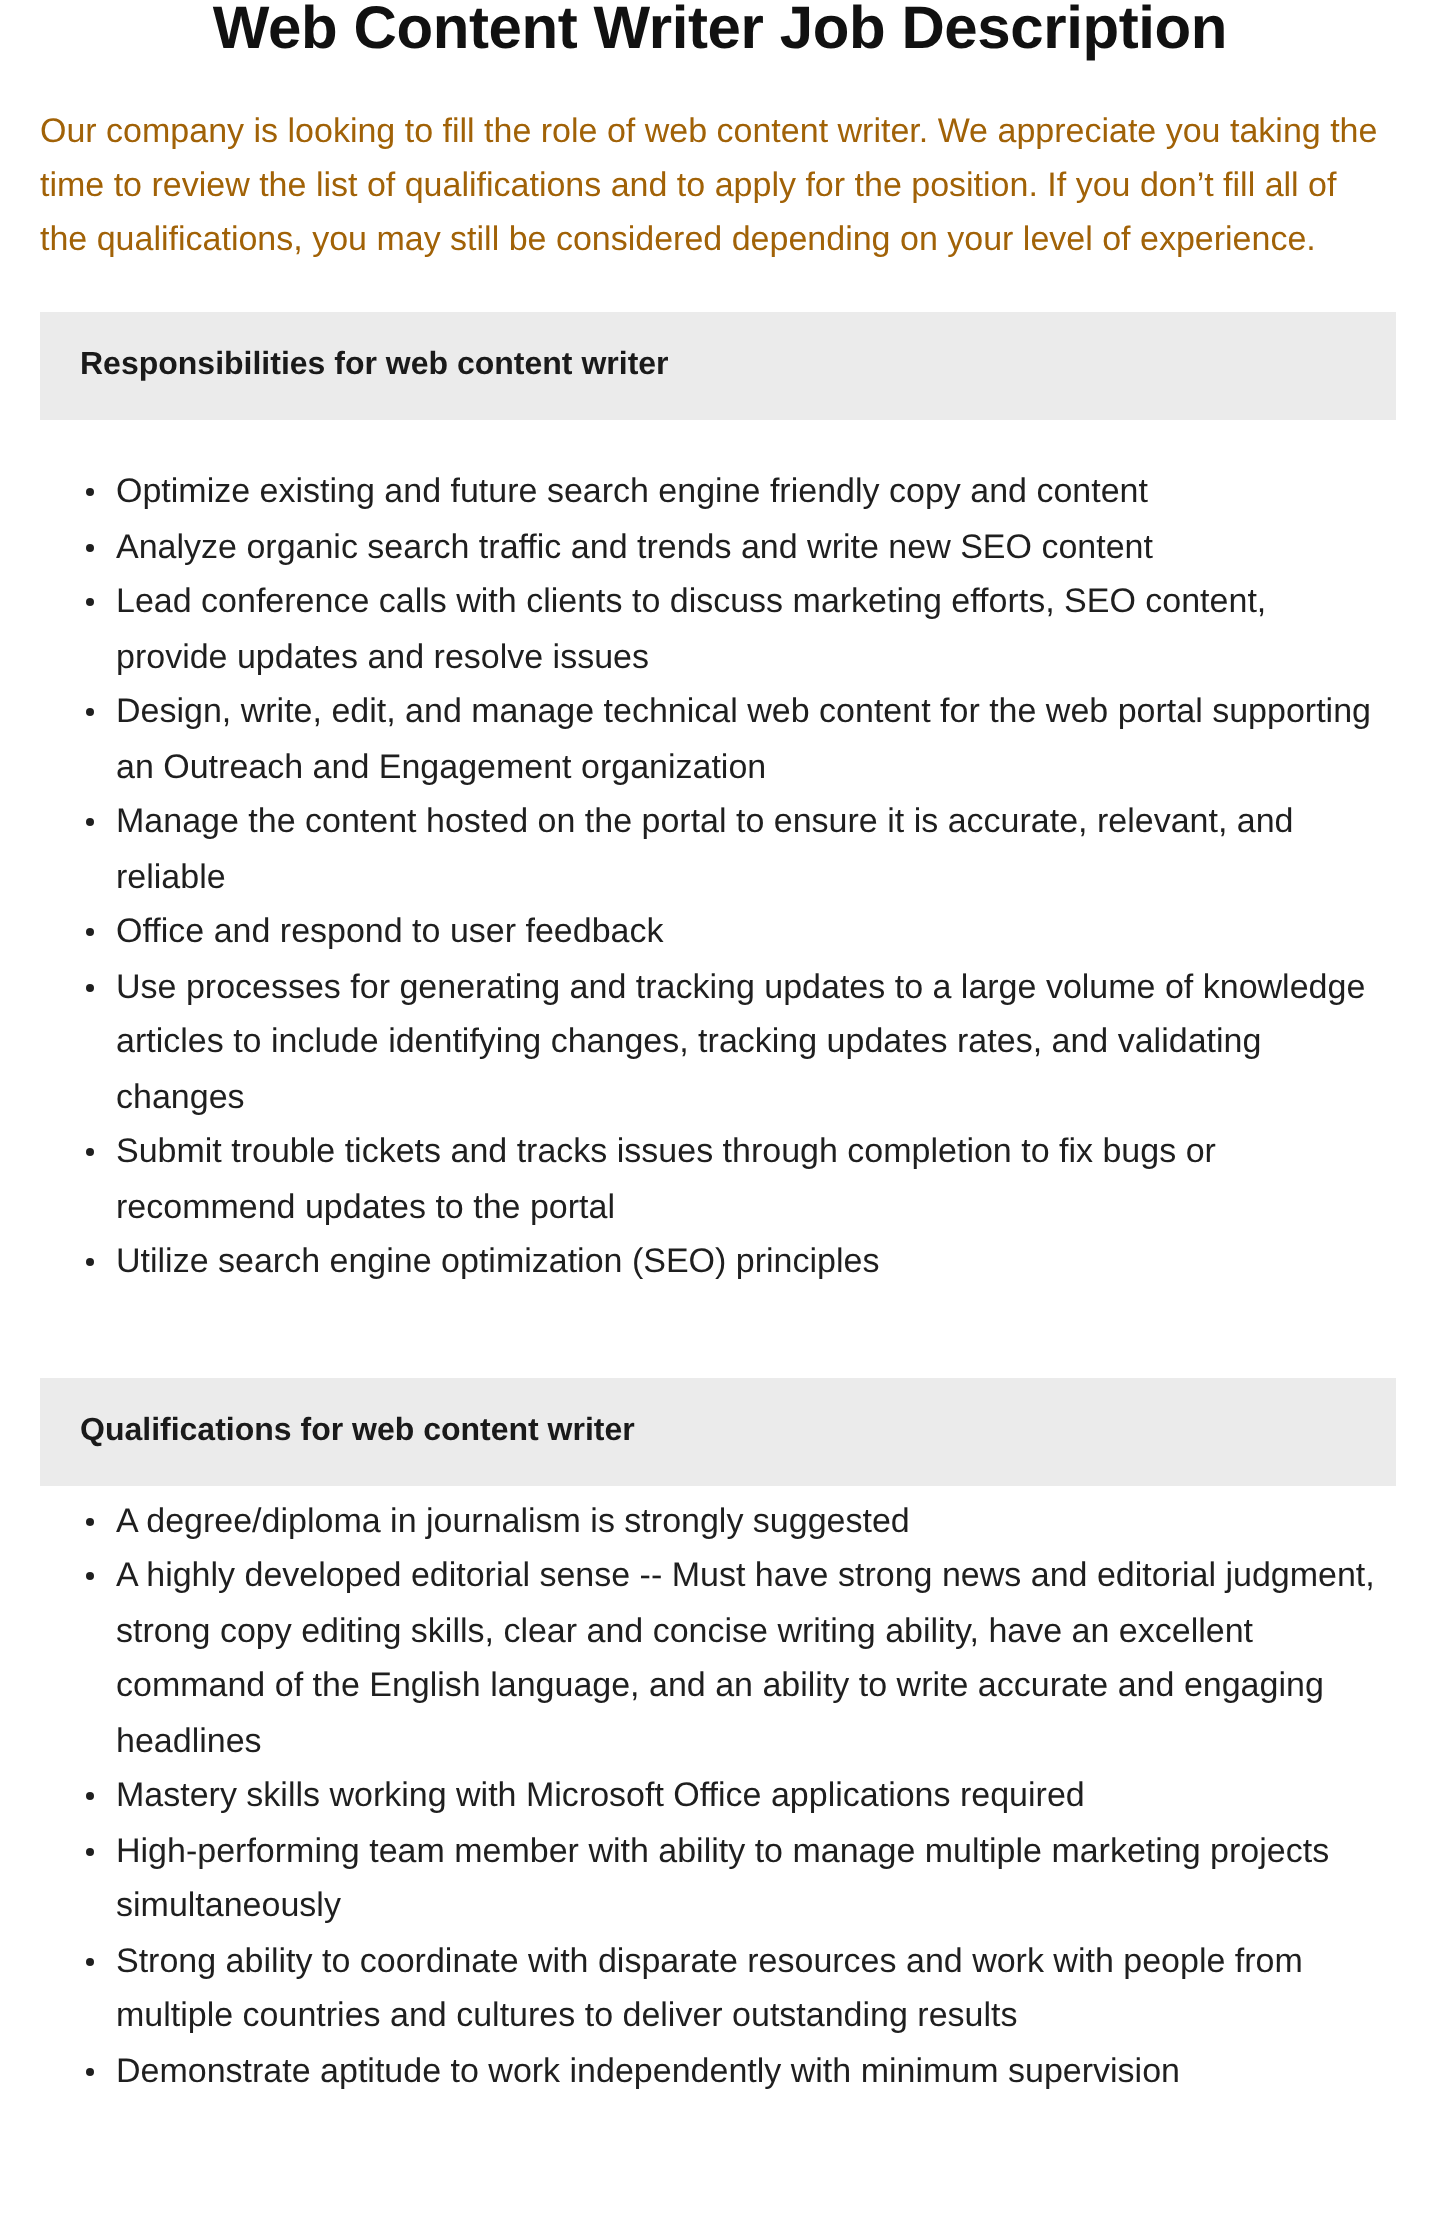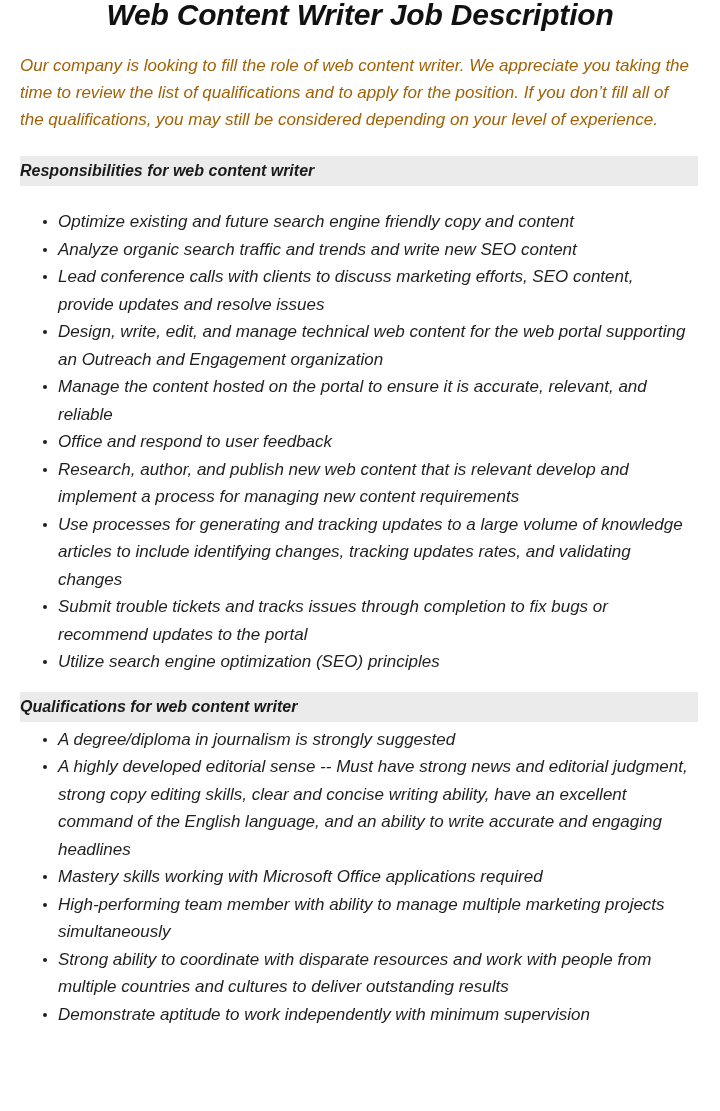--- a/index.html
+++ b/index.html
@@ -15,21 +15,20 @@
     color: #1a1a1a;
     -webkit-font-smoothing: antialiased;
   }
 
   .page {
     position: relative;
     width: 720px;
     height: 1111px;
     box-sizing: border-box;
     overflow: hidden;
-    font-style: italic;
   }
 
   
   .doc-title {
     margin: 0;
     padding: 0 20px;
     text-align: center;
     font-size: 30px;
     font-weight: bold;
     letter-spacing: -0.2px;
@@ -49,23 +48,24 @@
     max-width: 672px;
   }
 
   
   .section {
     margin-top: 23px;
   }
   .section-header {
     background: #ebebeb;
     margin: 0 22px 0 20px;
-    height: 30px;
+    height: 54px;
     display: flex;
     align-items: center;
+    padding-left: 20px;
     box-sizing: border-box;
   }
   .section-header-text {
     font-size: 16px;
     font-weight: bold;
     color: #1a1a1a;
     line-height: 20px;
   }
 
   
@@ -89,21 +89,21 @@
     top: 12px;
     width: 4px;
     height: 4px;
     border-radius: 50%;
     background: #1f1f1f;
   }
 
   .list-responsibilities { }
   .list-qualifications  { padding-top: 4px; }
 
-  .section-qualifications { margin-top: 16px; }
+  .section-qualifications { margin-top: 44px; }
 </style>
 </head>
 <body>
 
 <div class="page">
 
   <h1 class="doc-title">Web Content Writer Job Description</h1>
 
   <p class="intro">Our company is looking to fill the role of web content writer. We appreciate you taking the time to review the list of qualifications and to apply for the position. If you don’t fill all of the qualifications, you may still be considered depending on your level of experience.</p>
 
@@ -111,21 +111,20 @@
     <div class="section-header">
       <span class="section-header-text">Responsibilities for web content writer</span>
     </div>
     <ul class="bullet-list list-responsibilities">
       <li class="bullet-item">Optimize existing and future search engine friendly copy and content</li>
       <li class="bullet-item">Analyze organic search traffic and trends and write new SEO content</li>
       <li class="bullet-item">Lead conference calls with clients to discuss marketing efforts, SEO content, provide updates and resolve issues</li>
       <li class="bullet-item">Design, write, edit, and manage technical web content for the web portal supporting an Outreach and Engagement organization</li>
       <li class="bullet-item">Manage the content hosted on the portal to ensure it is accurate, relevant, and reliable</li>
       <li class="bullet-item">Office and respond to user feedback</li>
-      <li class="bullet-item">Research, author, and publish new web content that is relevant develop and implement a process for managing new content requirements</li>
       <li class="bullet-item">Use processes for generating and tracking updates to a large volume of knowledge articles to include identifying changes, tracking updates rates, and validating changes</li>
       <li class="bullet-item">Submit trouble tickets and tracks issues through completion to fix bugs or recommend updates to the portal</li>
       <li class="bullet-item">Utilize search engine optimization (SEO) principles</li>
     </ul>
   </div>
 
   <div class="section section-qualifications">
     <div class="section-header">
       <span class="section-header-text">Qualifications for web content writer</span>
     </div>

